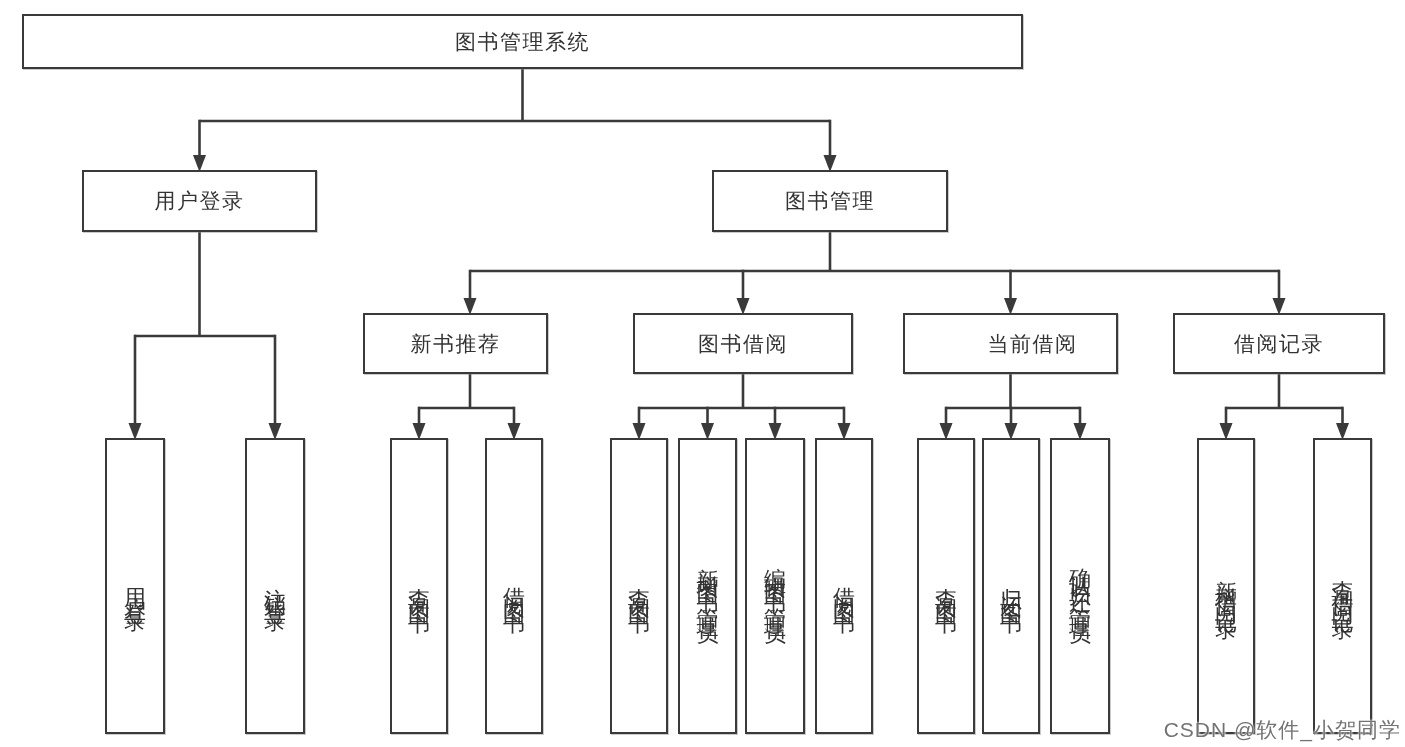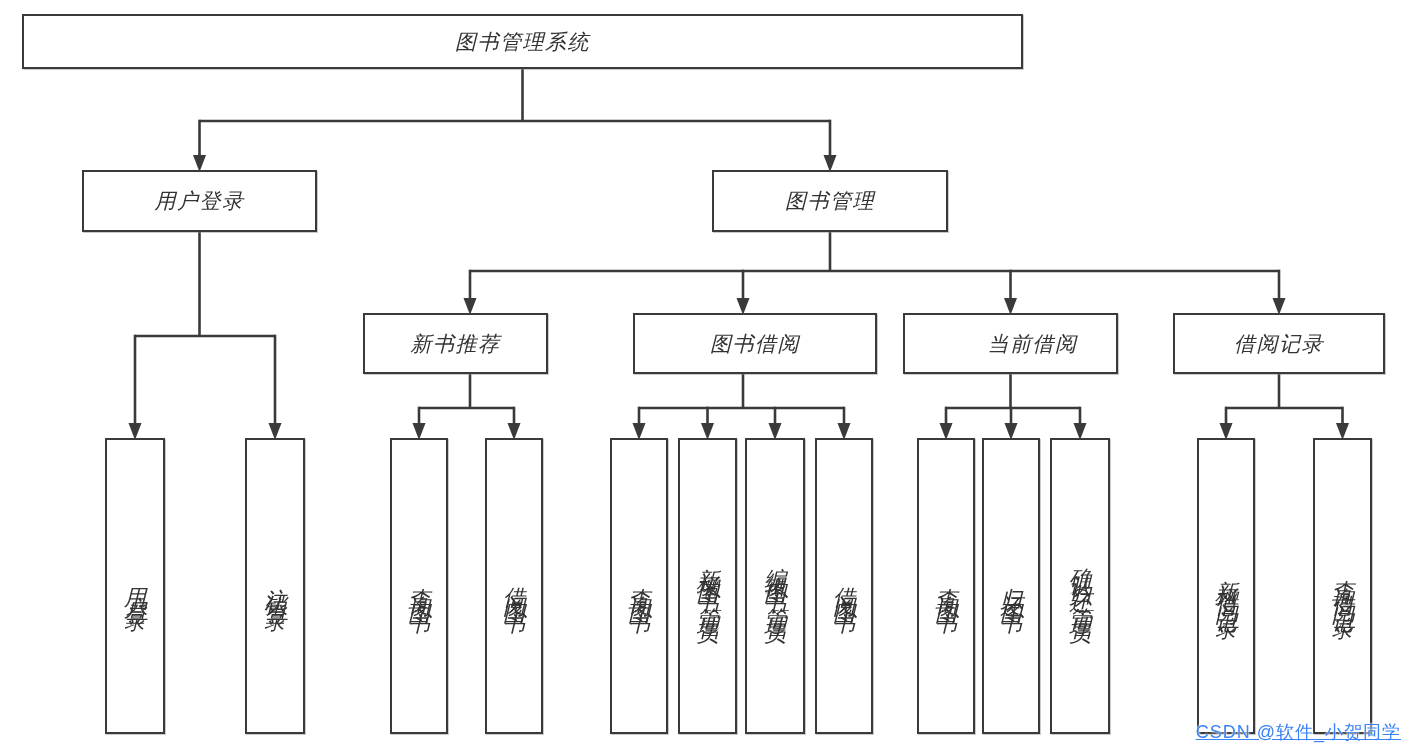--- a/index.html
+++ b/index.html
@@ -31,45 +31,43 @@
     box-shadow: 1px 1px 0 rgba(140,140,140,0.45);
     display: flex;
     align-items: center;
     justify-content: center;
     z-index: 2;
     color: #333333;
   }
   .node .label {
     color: #333333;
     white-space: nowrap;
-    font-style: italic;
   }
   .node.horizontal .label {
     font-size: 21px;
     letter-spacing: 1.5px;
   }
   .node.vertical .label {
     writing-mode: vertical-rl;
     text-orientation: mixed;
     font-size: 22px;
     letter-spacing: 8px;
     white-space: normal;
     line-height: 1;
   }
   #watermark {
     position: absolute;
     right: 4px;
     bottom: 3px;
     z-index: 5;
-    font-size: 18px;
+    font-size: 21px;
     letter-spacing: 1px;
-    color: #3b82f6;
+    color: #737373;
     text-shadow: 0 0 2px #ffffff, 0 0 3px #ffffff;
     white-space: nowrap;
-    text-decoration: underline;
   }
 </style>
 </head>
 <body>
 
 <div id="canvas">
   <svg id="connector-layer" viewBox="0 0 1405 747" xmlns="http://www.w3.org/2000/svg">
       <path d="M522.5,67 V121" fill="none" stroke="#3a3a3a" stroke-width="2.6"></path>
       <path d="M199.5,121 H830" fill="none" stroke="#3a3a3a" stroke-width="2.6"></path>
       <path d="M199.5,119.7 V157" fill="none" stroke="#3a3a3a" stroke-width="2.6"></path>
@@ -130,21 +128,21 @@
     </div>
     <div class="node horizontal" style="left: 82px; top: 170px; width: 235px; height: 62px;">
       <span class="label">用户登录</span>
     </div>
     <div class="node horizontal" style="left: 712px; top: 170px; width: 236px; height: 62px; justify-content: center;">
       <span class="label">图书管理</span>
     </div>
     <div class="node horizontal" style="left: 363px; top: 313px; width: 185px; height: 61px;">
       <span class="label">新书推荐</span>
     </div>
-    <div class="node horizontal" style="left: 633px; top: 313px; width: 244px; height: 61px;">
+    <div class="node horizontal" style="left: 633px; top: 313px; width: 220px; height: 61px;">
       <span class="label">图书借阅</span>
     </div>
     <div class="node horizontal" style="left: 903px; top: 313px; width: 215px; height: 61px; padding-left: 44px;">
       <span class="label">当前借阅</span>
     </div>
     <div class="node horizontal" style="left: 1173px; top: 313px; width: 212px; height: 61px;">
       <span class="label">借阅记录</span>
     </div>
     <div class="node vertical" style="left: 105px; top: 438px; width: 60px; height: 296px;">
       <span class="label">用户登录</span>

